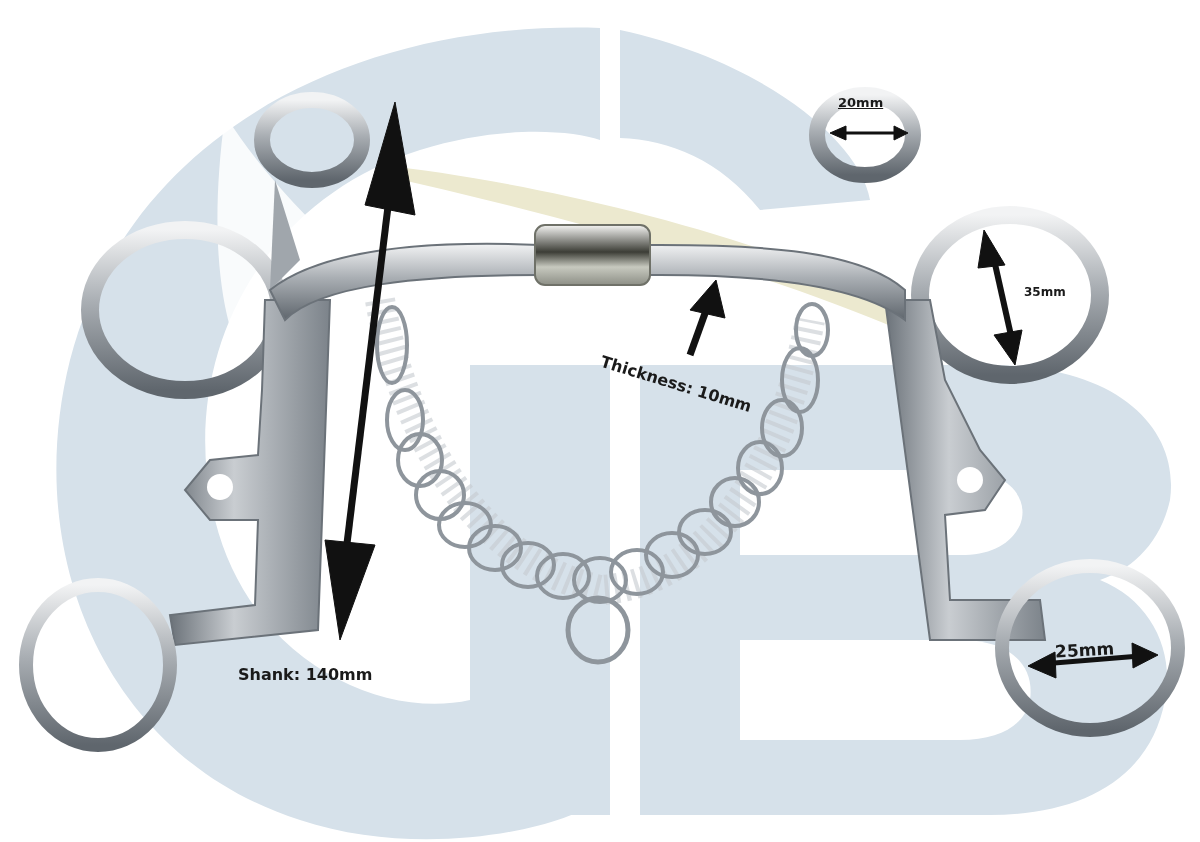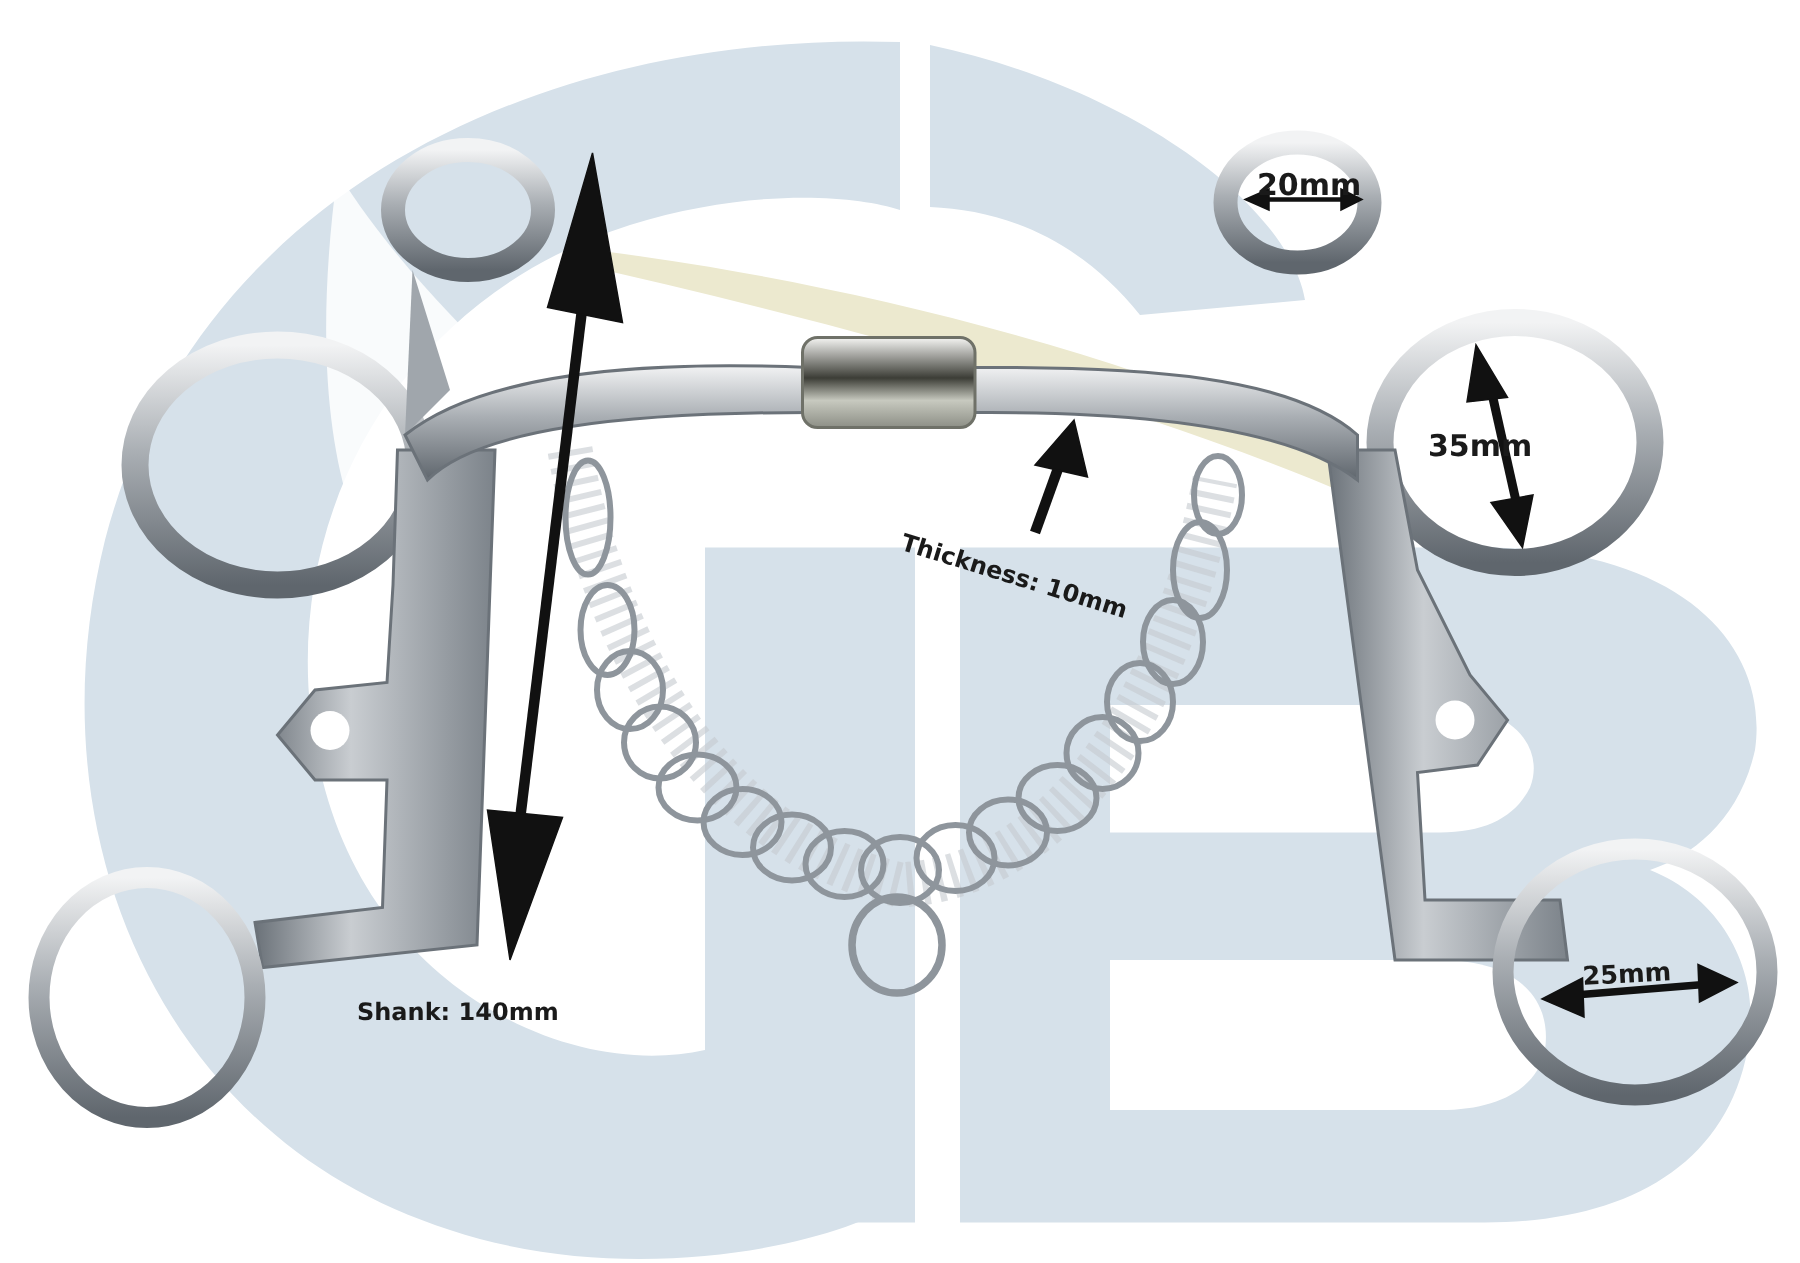--- a/index.html
+++ b/index.html
@@ -1,20 +1,20 @@
 <!DOCTYPE html>
 <html><head>
 <meta charset="utf-8">
 <style>
   html, body { margin: 0; padding: 0; background: #ffffff; }
   body { width: 1200px; height: 842px; overflow: hidden; position: relative; font-family: "Liberation Sans", "DejaVu Sans", sans-serif; }
   #canvas { position: absolute; left: 0; top: 0; width: 1200px; height: 842px; }
   .label { position: absolute; font-weight: bold; color: #1a1a1a; font-family: "DejaVu Sans", "Liberation Sans", sans-serif; white-space: nowrap; }
-  #lbl-20 { left: 838px; top: 111px; font-size: 20px; }
-  #lbl-35 { left: 952px; top: 285px; font-size: 20px; }
+  #lbl-20 { left: 838px; top: 95px; font-size: 13px; text-decoration: underline; }
+  #lbl-35 { left: 1024px; top: 285px; font-size: 12px; }
   #lbl-thick { left: 604px; top: 352px; font-size: 16px; transform: rotate(17deg); transform-origin: left top; }
   #lbl-shank { left: 238px; top: 665px; font-size: 16px; }
   #lbl-25 { left: 1055px; top: 640px; font-size: 17px; transform: rotate(-3deg); }
 </style>
 </head>
 <body>
 
 <svg id="canvas" viewBox="0 0 1200 842" xmlns="http://www.w3.org/2000/svg">
   <defs>
     <linearGradient id="metal" x1="0" y1="0" x2="0" y2="1">

